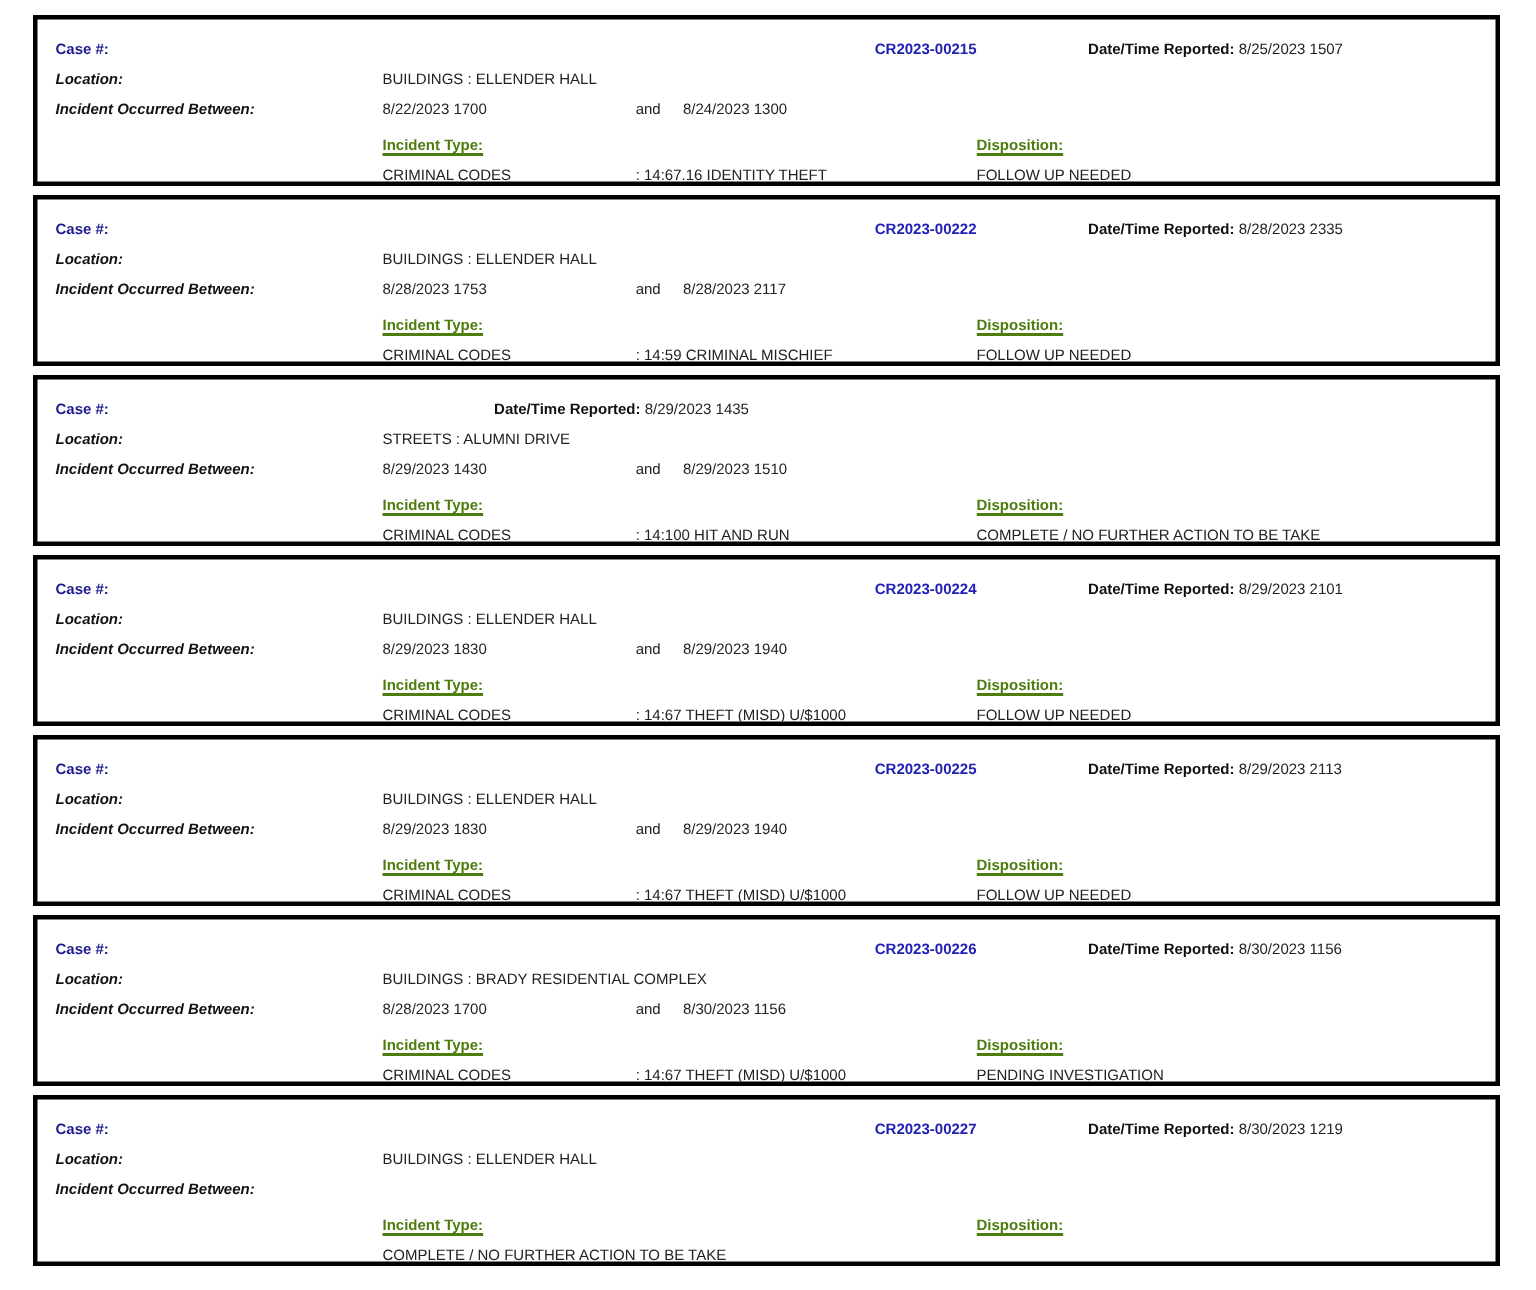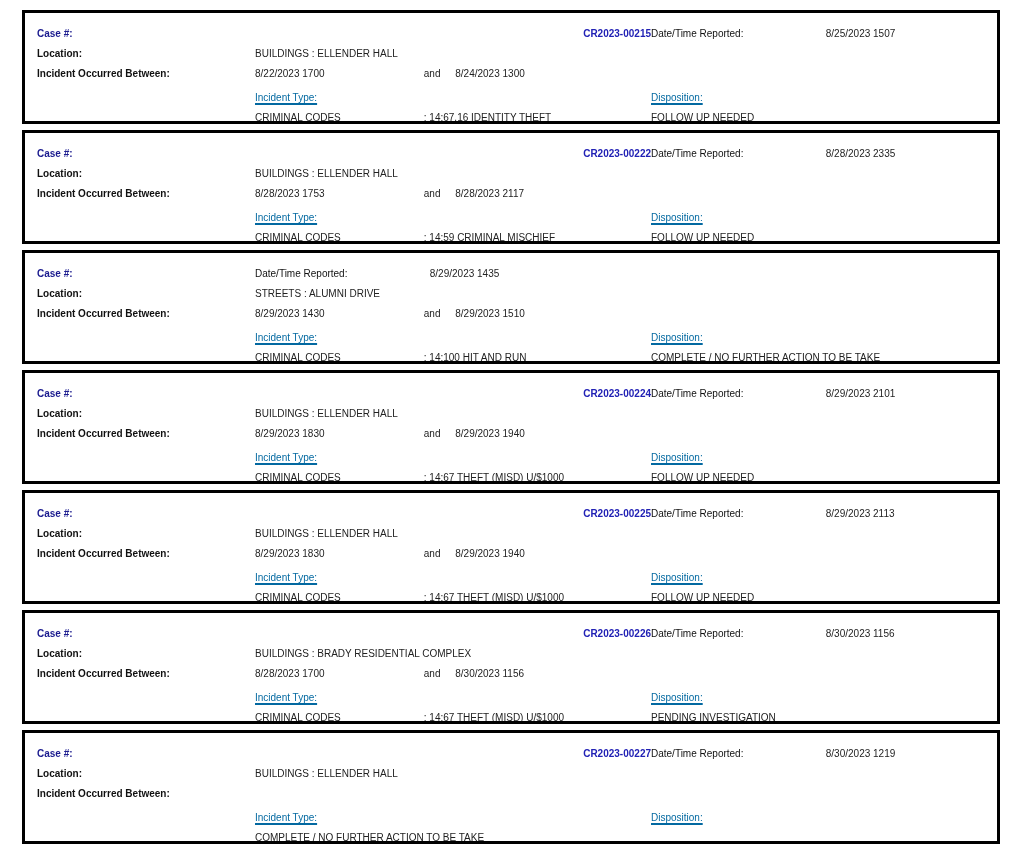--- a/index.html
+++ b/index.html
@@ -32,31 +32,31 @@
     color: #222222;
     line-height: 20px;
     white-space: nowrap;
   }
   .row { display: flex; }
   .row-gap { margin-top: 4px; }
   .col-label { width: 218px; flex: 0 0 218px; font-weight: bold; }
   .col-mid   { width: 396px; flex: 0 0 396px; }
   .col-right { flex: 1 1 auto; min-width: 0; overflow: hidden; }
   .lbl-case { color: #1b1b8f; }
-  .lbl-black { color: #111111; }
+  .lbl-black { color: #111111; font-style: italic; }
   .case-number { color: #2121b5; font-weight: bold; text-align: right; }
   .inline-label {
     display: inline-block; width: 166px;
   }
   .dtr-label {
     display: inline-block; width: 172px;
-    font-weight: normal; color: #111111;
+    font-weight: bold; color: #111111; text-align: right;
   }
   .underlined {
-    font-weight: normal; color: #0369a1;
+    font-weight: bold; color: #4d7c0f;
     text-decoration: underline;
     text-underline-offset: 2px;
     text-decoration-thickness: 1.5px;
   }
   .and-word { display: inline-block; margin-right: 12px; text-align: right; }
   .value { color: #222222; }
 </style>
 </head>
 <body>
 

